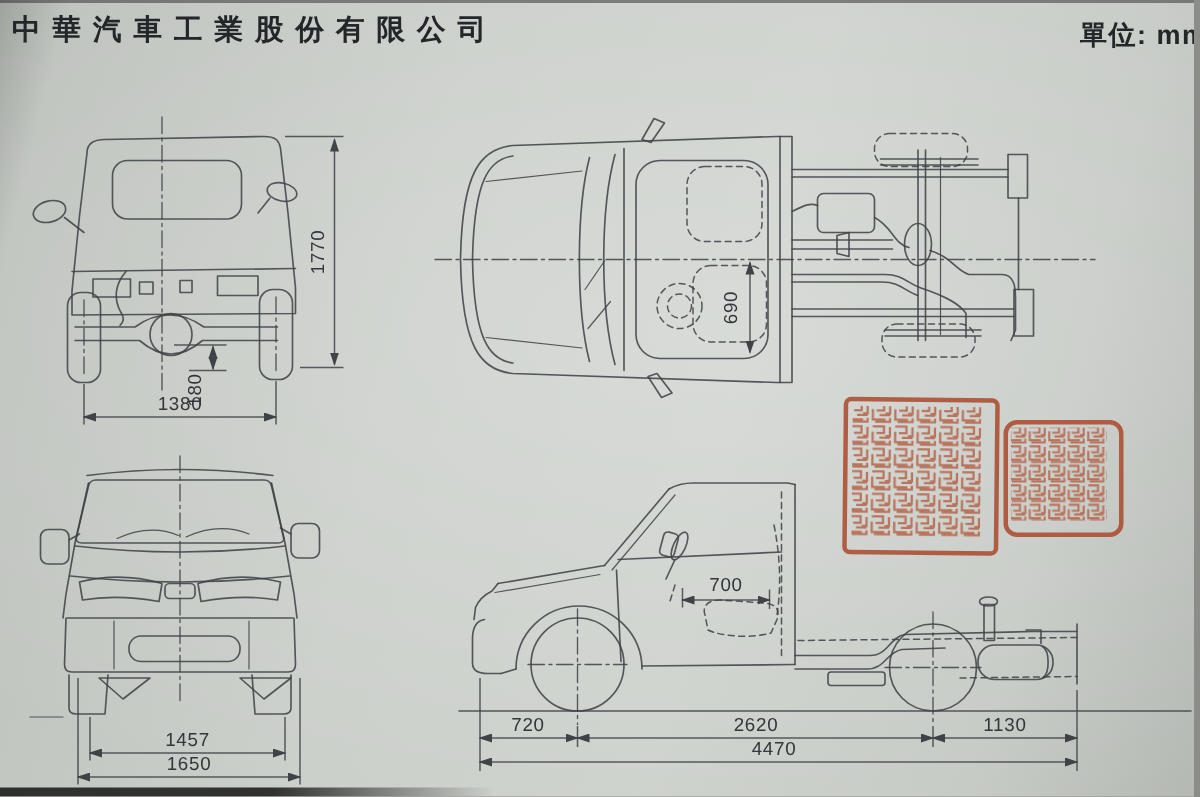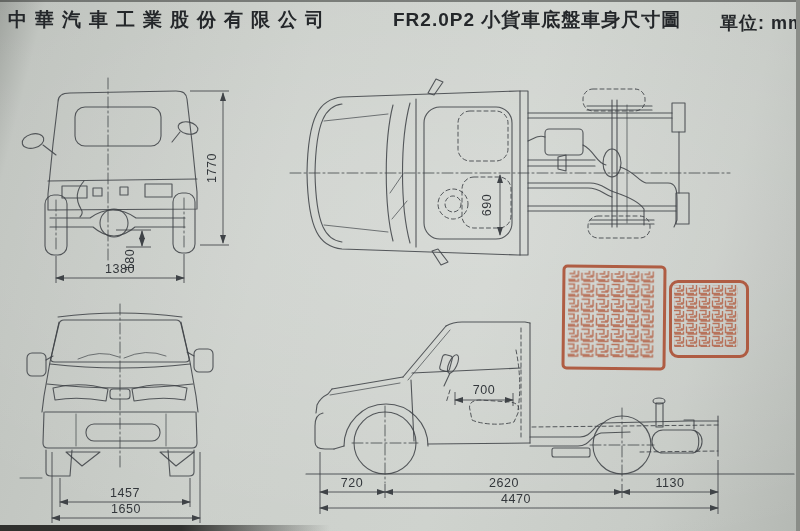--- a/index.html
+++ b/index.html
@@ -29,21 +29,20 @@
   #seal-small{left:669px;top:280px;width:74px;height:72px;border-radius:9px;}
   .seal svg{position:absolute;left:0;top:0;}
 </style>
 </head>
 <body>
 
 <div id="page">
   <div class="edge-top"></div>
 
   <div id="company" class="hdr">中華汽車工業股份有限公司</div>
-  <div id="title" class="hdr">FR2.0P2 小貨車底盤車身尺寸圖</div>
   <div id="unit" class="hdr"><span>單位:</span> <span>mm</span></div>
 
   <svg width="240" height="240" style="left:20px;top:60px">
     <defs>
       <marker id="rs" markerWidth="10" markerHeight="8" refX="1" refY="3" orient="auto" markerUnits="userSpaceOnUse">
           <path d="M9,0 L0,3 L9,6 Z"></path>
         </marker>
       <marker id="re" markerWidth="10" markerHeight="8" refX="8" refY="3" orient="auto" markerUnits="userSpaceOnUse">
           <path d="M0,0 L9,3 L0,6 Z"></path>
         </marker>

